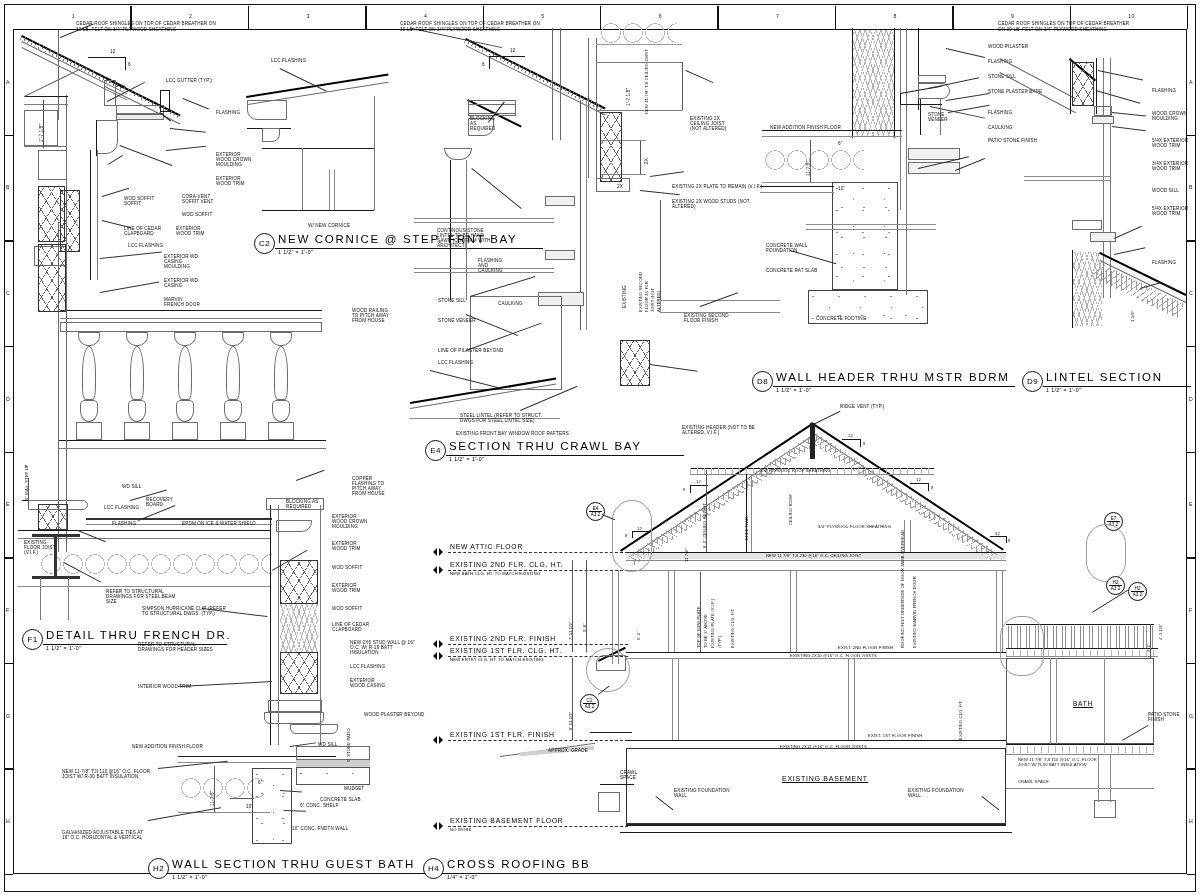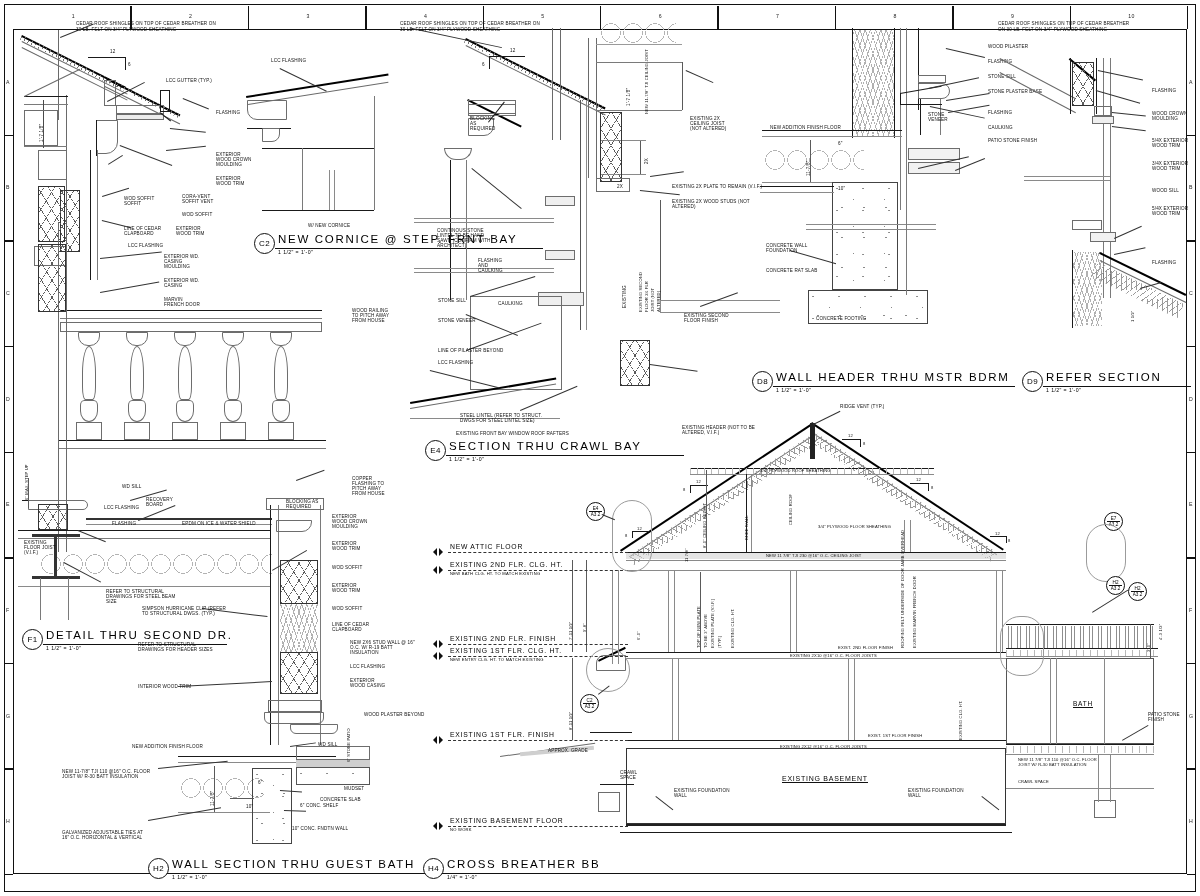--- a/index.html
+++ b/index.html
@@ -514,21 +514,21 @@
     <div class="tx" style="left:1152px;top:161px;">3/4X EXTERIOR</div>
     <div class="tx" style="left:1152px;top:166px;">WOOD TRIM</div>
     <div class="tx" style="left:1152px;top:188px;">WOOD SILL</div>
     <div class="tx" style="left:1152px;top:206px;">5/4X EXTERIOR</div>
     <div class="tx" style="left:1152px;top:211px;">WOOD TRIM</div>
     <div class="tx" style="left:1152px;top:260px;">FLASHING</div>
   </div>
 
   <div class="dtitle" style="left:1022px;top:371px;">
     <div class="bub">D9</div>
-    <div class="nm">REFER SECTION</div>
+    <div class="nm">LINTEL SECTION</div>
     <div class="ul" style="width:148px;"></div>
     <div class="sc">1 1/2" = 1'-0"</div>
   </div>
 
   <div>
 
     <div class="ln h" style="left:60px;top:310px;width:262px;"></div>
     <div class="ln h" style="left:60px;top:318px;width:262px;background:#7a7a7a;"></div>
     <div class="box thinb" style="left:60px;top:322px;width:262px;height:10px;"></div>
     <div class="ln h" style="left:58px;top:440px;width:268px;"></div>
@@ -649,21 +649,21 @@
     <div class="tx" style="left:350px;top:645px;">O.C. W/ R-19 BATT</div>
     <div class="tx" style="left:350px;top:650px;">INSULATION</div>
     <div class="tx" style="left:350px;top:664px;">LCC FLASHING</div>
     <div class="tx" style="left:350px;top:678px;">EXTERIOR</div>
     <div class="tx" style="left:350px;top:683px;">WOOD CASING</div>
     <div class="tx" style="left:364px;top:712px;">WOOD PLASTER BEYOND</div>
   </div>
 
   <div class="dtitle" style="left:22px;top:629px;">
     <div class="bub">F1</div>
-    <div class="nm">DETAIL THRU SECOND DR.</div>
+    <div class="nm">DETAIL THRU FRENCH DR.</div>
     <div class="ul" style="width:184px;"></div>
     <div class="sc">1 1/2" = 1'-0"</div>
   </div>
 
   <div>
     <div class="ln h" style="left:178px;top:756px;width:158px;"></div>
     <div class="ln h" style="left:178px;top:762px;width:158px;background:#8a8a8a;"></div>
     <div class="joistloop" style="left:180px;top:766px;width:84px;height:44px;"></div>
     <div class="ln h" style="left:178px;top:812px;width:92px;background:#8a8a8a;"></div>
     <div class="ln v" style="left:214px;top:766px;height:46px;background:#5a5a5a;"></div>
@@ -944,18 +944,18 @@
     <div class="refbub" style="left:1128px;top:582px;">
       <span>H2</span>
       <span class="d"></span>
       <span>A3.2</span>
     </div>
     <div class="ld" style="left:1092px;top:612px;width:42px;transform:rotate(-32deg);"></div>
   </div>
 
   <div class="dtitle" style="left:423px;top:858px;">
     <div class="bub">H4</div>
-    <div class="nm">CROSS BREATHER BB</div>
+    <div class="nm">CROSS ROOFING BB</div>
     <div class="ul" style="width:232px;"></div>
     <div class="sc">1/4" = 1'-0"</div>
   </div>
 
 </div>
 
 </body></html>

